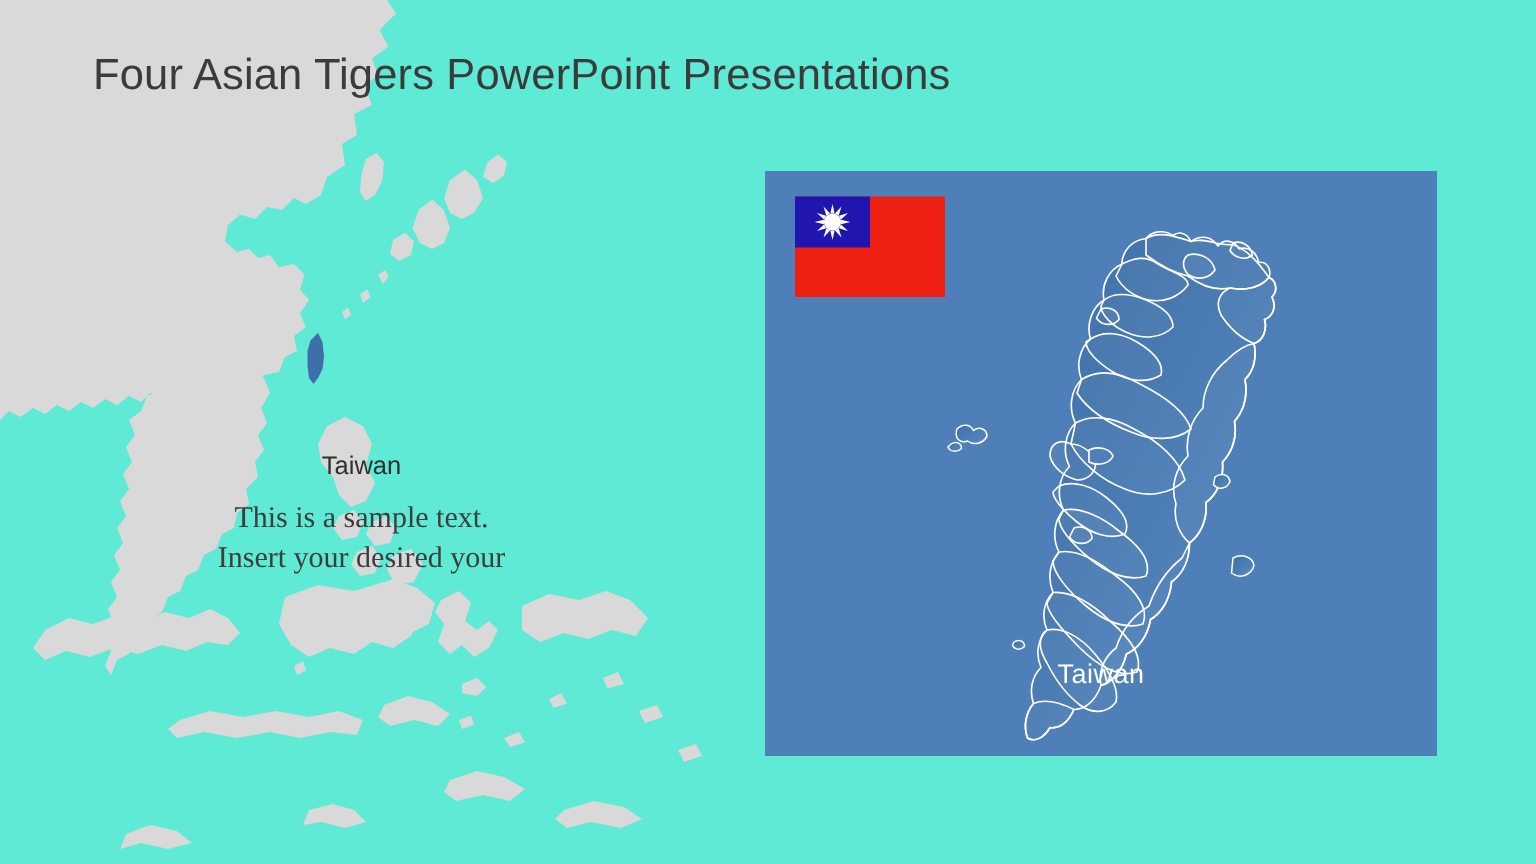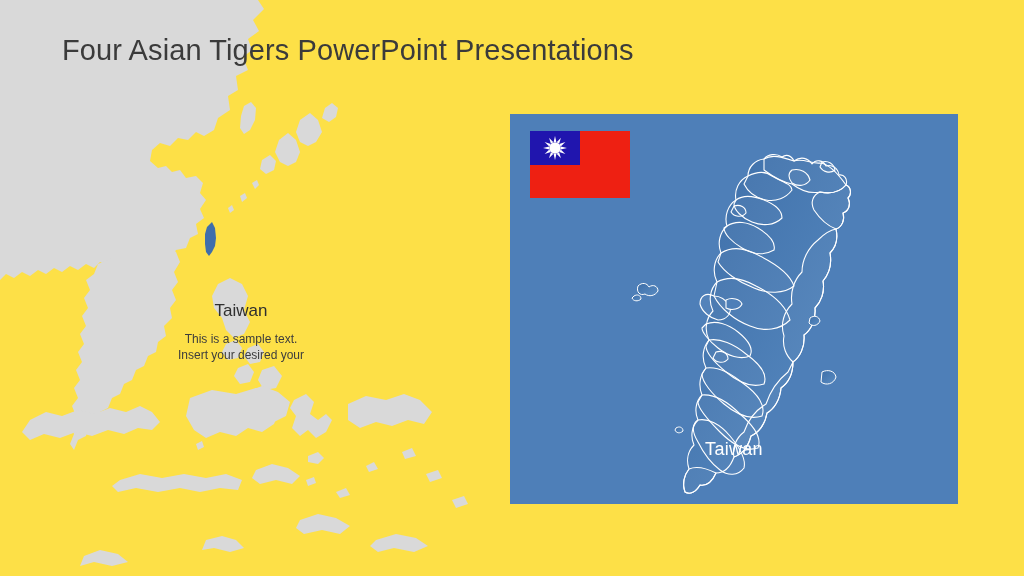--- a/index.html
+++ b/index.html
@@ -11,21 +11,21 @@
   body {
     font-family: "Liberation Sans", sans-serif;
     width: 1024px;
     height: 576px;
     overflow: hidden;
   }
   #slide {
     position: relative;
     width: 1024px;
     height: 576px;
-    background: #fde047;
+    background: #5eead4;
     overflow: hidden;
   }
 
   
   #bg-map {
     position: absolute;
     left: 0;
     top: 0;
     width: 1024px;
     height: 576px;
@@ -53,23 +53,24 @@
     width: 226px;
     text-align: center;
   }
   #callout-title {
     font-size: 17px;
     color: #2f2f2f;
     line-height: 1.25;
     margin-bottom: 11px;
   }
   #callout-body {
-    font-size: 12px;
+    font-size: 20px;
     color: #3d3d3d;
     line-height: 1.32;
+    font-family: Liberation Serif, serif;
   }
 
   
   #panel {
     position: absolute;
     left: 510px;
     top: 114px;
     width: 448px;
     height: 390px;
     background: #4e7fb8;

